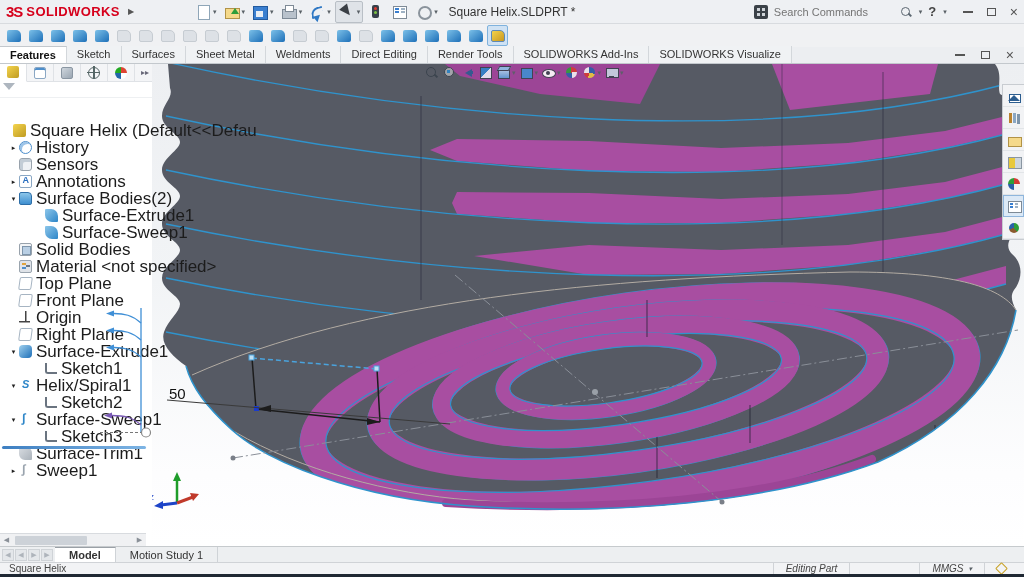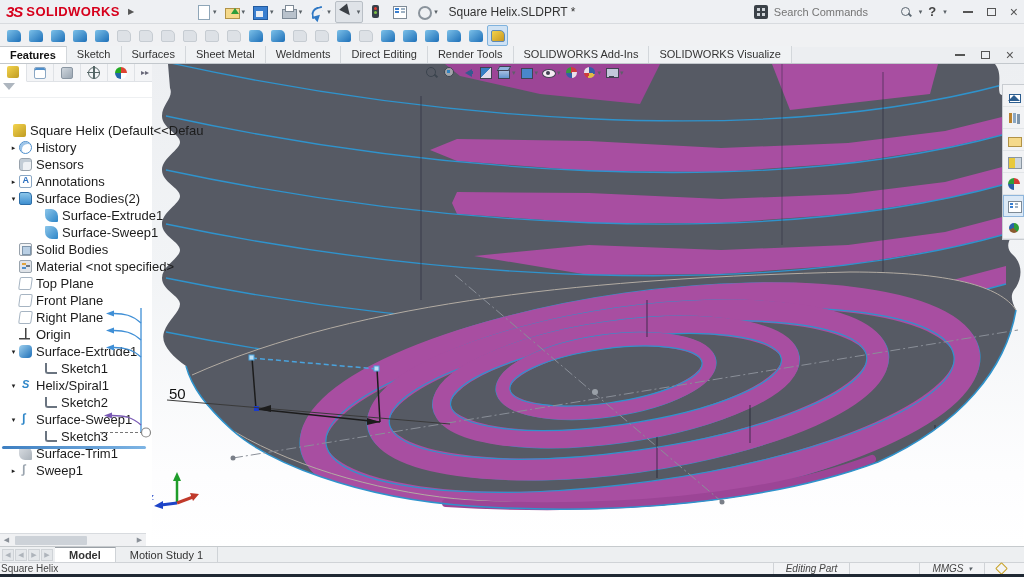--- a/index.html
+++ b/index.html
@@ -1,20 +1,20 @@
 <!DOCTYPE html>
 <html><head>
 <meta charset="utf-8">
 <style>
   *{margin:0;padding:0;box-sizing:border-box;font-family:"Liberation Sans",sans-serif;}
   html,body{width:1024px;height:577px;overflow:hidden;background:#e9ebee;font-size:11px;color:#222;}
   
   #titlebar{position:absolute;left:0;top:0;width:1024px;height:24px;background:#eef0f3;border-bottom:1px solid #d8dbdf;display:flex;align-items:center;}
   #logo{display:flex;align-items:center;gap:4px;padding:0 6px;height:100%;}
-  #logo .mark{color:#d6001c;font-weight:bold;font-style:italic;font-size:15px;letter-spacing:-1px;text-align:right;}
+  #logo .mark{color:#d6001c;font-weight:bold;font-size:15px;letter-spacing:-1px;text-align:right;}
   #logo .brand{color:#d6001c;font-weight:bold;font-size:13px;letter-spacing:.4px;}
   #logo .flyout{color:#555;font-size:8px;margin-left:4px;}
   #qtools{display:flex;align-items:center;margin-left:52px;gap:2px;}
   .qbtn{display:flex;align-items:center;height:22px;padding:1px 2px;border-radius:2px;}
   .qbtn.pressed{background:#dfe3e8;border:1px solid #b9bfc6;}
   .qi{width:18px;height:18px;position:relative;display:inline-block;}
   .qi::before,.qi::after{content:"";position:absolute;}
   .qi-new::before{left:4px;top:2px;width:10px;height:13px;background:#fff;border:1px solid #8fa6b8;}
   .qi-open::before{left:2px;top:5px;width:13px;height:9px;background:#f5d98a;border:1px solid #b29347;}
   .qi-open::after{left:8px;top:1px;border:4px solid transparent;border-top:6px solid #2e9e3a;transform:rotate(180deg);}
@@ -73,21 +73,21 @@
   .pt-dx::before{content:"";position:absolute;left:4px;top:-2px;width:1.5px;height:13px;background:#566;}
   .pt-dx::after{content:"";position:absolute;top:4px;left:-2px;height:1.5px;width:13px;background:#566;}
   .pt-dm{border-radius:50%;background:conic-gradient(#d43 0 25%,#fff 0 50%,#26a 0 75%,#2a2 0 100%);}
   .pexp{margin-left:auto;font-size:8px;color:#667;padding-right:3px;}
   #filterrow{height:16px;display:flex;align-items:center;padding-left:3px;border-bottom:1px solid #eef0f2;}
   .funnel{width:0;height:0;border:6px solid transparent;border-top:7px solid #aeb6bf;}
   #tree{padding-top:24px;}
   .trow{height:17px;display:flex;align-items:center;white-space:nowrap;}
   .tarrow{width:11px;font-size:7px;color:#222;text-align:center;flex:none;}
   .ticon{width:13px;height:13px;flex:none;margin-right:4px;border-radius:2px;position:relative;}
-  .tlabel{font-size:13px;color:#1c1c1c;text-align:right;}
+  .tlabel{font-size:17px;color:#1c1c1c;text-align:right;}
   .trow.lvl0{padding-left:2px;}
   .trow.lvl1{padding-left:8px;}
   .trow.lvl2{padding-left:34px;}
   .tbox{display:flex;align-items:center;}
   .ti-part{background:linear-gradient(140deg,#f4d44e,#bf9b22);}
   .ti-hist{background:#fff;border:1px solid #4d8ecb;border-radius:50%;box-shadow:inset 2px 2px 0 #9cc4e8;}
   .ti-sens{background:#eef1f4;border:1px solid #98a2ac;border-radius:3px;box-shadow:inset 3px 3px 0 #c3cdd6;}
   .ti-ann{background:#fff;border:1px solid #8aa7c4;}
   .ti-ann::before{content:"A";position:absolute;left:2.5px;top:-1px;font-size:9px;font-weight:bold;color:#2a6fc0;}
   .ti-sfolder{background:linear-gradient(180deg,#8cc6ea,#3f8fd0);border:1px solid #2d6ea8;border-radius:2px 4px 2px 2px;}
@@ -147,21 +147,21 @@
   .tp-props::after{left:3px;top:4px;width:3px;height:2px;background:#3a7fd0;box-shadow:0 3px 0 #3a7fd0,5px 0 0 #9fb2c4,5px 3px 0 #9fb2c4;}
   .tp-forum::before{left:2px;top:2px;width:10px;height:10px;border-radius:50%;background:conic-gradient(#2e9e3a 0 40%,#8a5a2f 0 70%,#2a61a8 0 100%);}
   
   #sheettabs{position:absolute;left:0;top:546px;width:1024px;height:16px;background:#edeff1;border-top:1px solid #c6cacd;display:flex;align-items:stretch;}
   #navbtns{display:flex;align-items:center;padding:0 2px;gap:1px;}
   .nb{width:12px;height:12px;background:#e4e7ea;border:1px solid #cfd3d7;color:#aeb4bb;font-size:7px;display:flex;align-items:center;justify-content:center;}
   .stab{padding:0 14px;display:flex;align-items:center;border-right:1px solid #cfd3d7;color:#333;}
   .stab.active{background:#fff;font-weight:bold;border-top:1px solid #9aa0a6;}
   
   #statusbar{position:absolute;left:0;top:562px;width:1024px;height:12px;background:#f2f3f5;border-top:1px solid #d0d3d7;display:flex;align-items:center;font-size:10px;color:#444;}
-  #statusbar .doc{padding-left:1px;}
+  #statusbar .doc{padding-left:9px;}
   #statusbar .right{margin-left:auto;display:flex;align-items:center;height:100%;font-style:italic;}
   .seg{padding:0 12px;border-left:1px solid #d0d3d7;height:100%;display:flex;align-items:center;gap:4px;}
   .tagicon{width:9px;height:9px;border:1.5px solid #c9a227;transform:rotate(45deg);border-radius:1px;margin-right:6px;}
   #darkstrip{position:absolute;left:0;top:574px;width:1024px;height:3px;background:#1f2833;}
   
   #panelrefs{position:absolute;left:0;top:0;width:152px;height:482px;pointer-events:none;z-index:6;}
 </style>
 </head>
 <body>
 
@@ -467,30 +467,30 @@
           <span class="tarrow"></span>
           <span class="tbox">
             <span class="ticon ti-plane"></span>
             <span class="tlabel">Front Plane</span>
           </span>
         </div>
 
         <div class="trow lvl1">
           <span class="tarrow"></span>
           <span class="tbox">
+            <span class="ticon ti-origin"></span>
+            <span class="tlabel">Origin</span>
+          </span>
+        </div>
+
+        <div class="trow lvl1">
+          <span class="tarrow"></span>
+          <span class="tbox">
             <span class="ticon ti-plane"></span>
             <span class="tlabel">Right Plane</span>
-          </span>
-        </div>
-
-        <div class="trow lvl1">
-          <span class="tarrow"></span>
-          <span class="tbox">
-            <span class="ticon ti-origin"></span>
-            <span class="tlabel">Origin</span>
           </span>
         </div>
 
         <div class="trow lvl1">
           <span class="tarrow">▾</span>
           <span class="tbox">
             <span class="ticon ti-extr"></span>
             <span class="tlabel">Surface-Extrude1</span>
           </span>
         </div>

